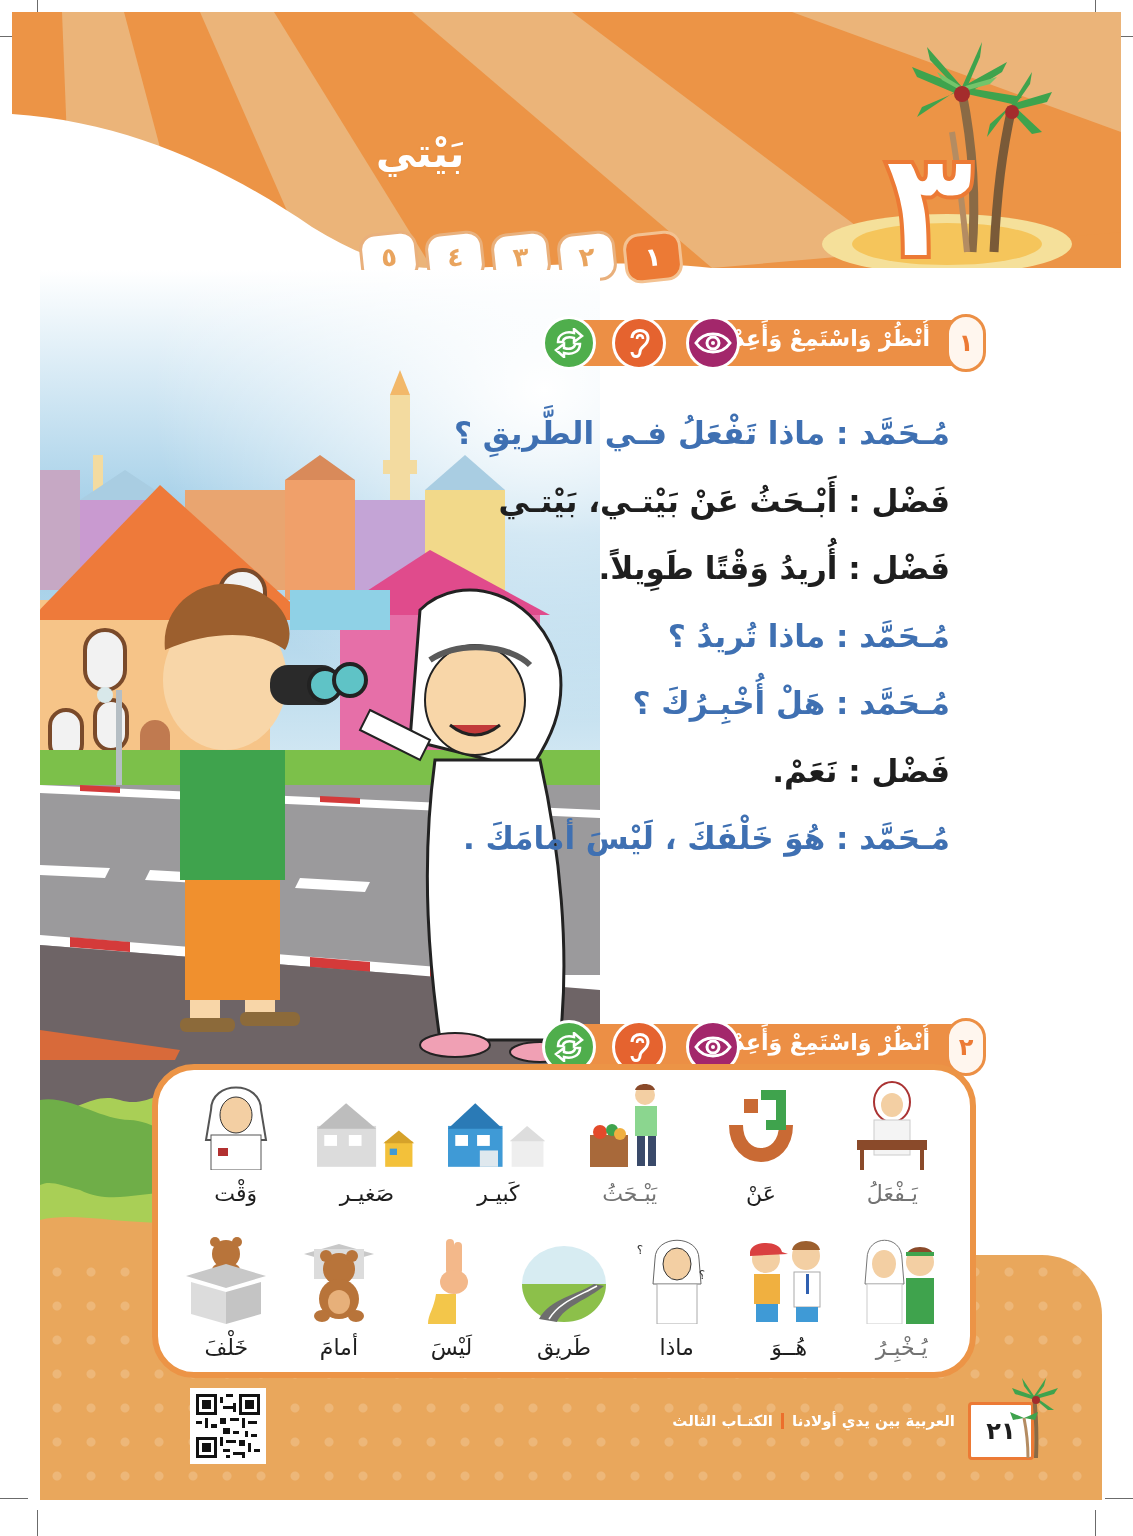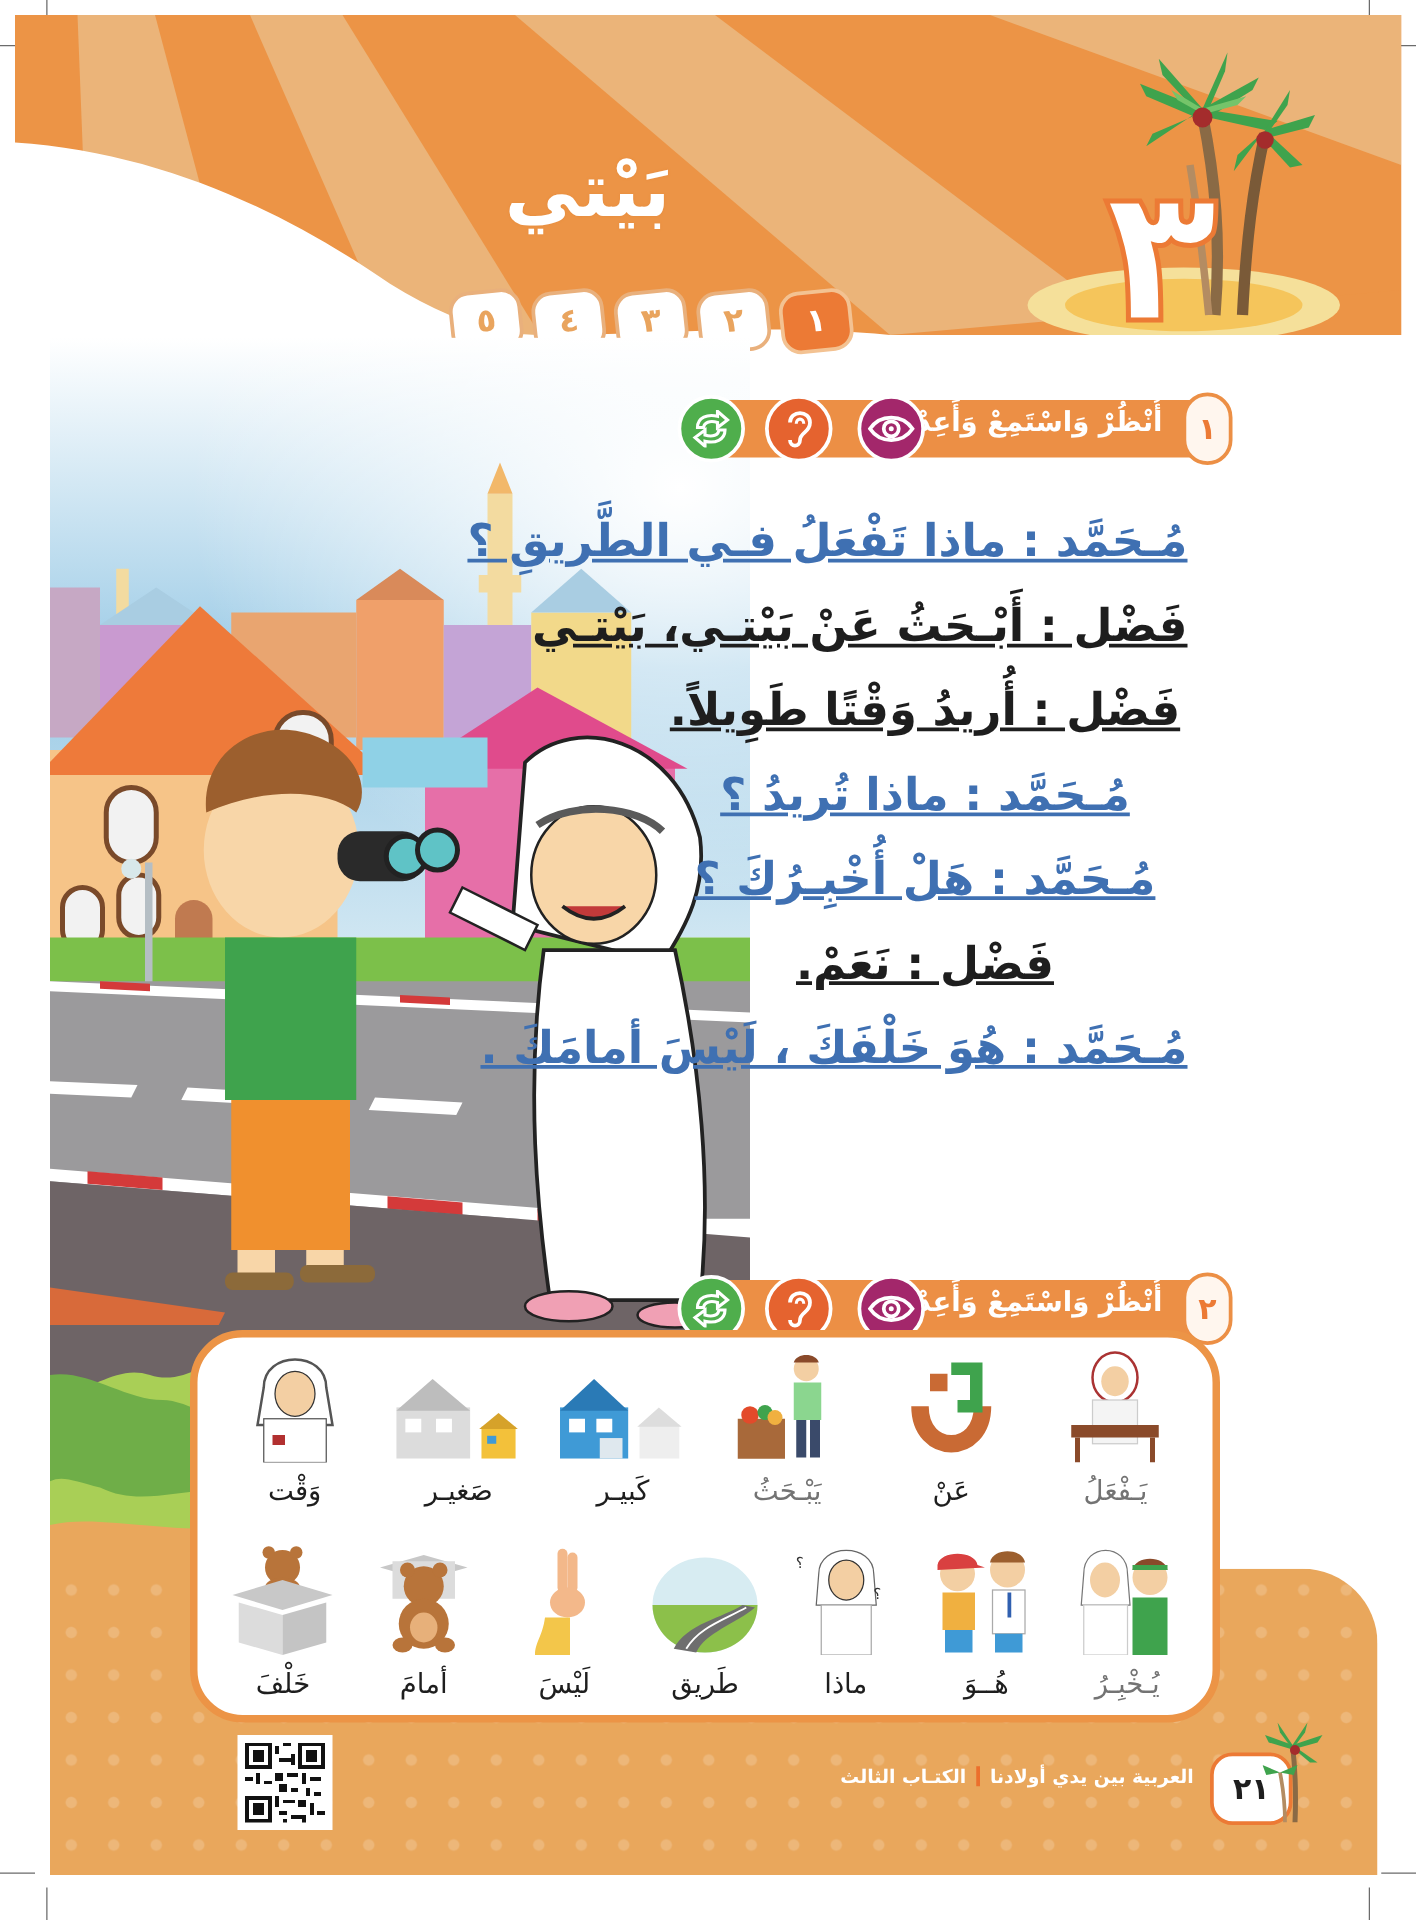--- a/index.html
+++ b/index.html
@@ -9,23 +9,23 @@
   
   .crop { position: absolute; background: #6b6b6b; }
 
   
   .header {
     position: absolute; left: 12px; top: 12px; width: 1109px; height: 256px;
     overflow: hidden; background: #ec9446;
   }
   .header svg { position: absolute; left: 0; top: 0; }
   .lesson-title {
-    position: absolute; left: 360px; top: 118px; width: 220px; text-align: center;
+    position: absolute; left: 376px; top: 118px; width: 220px; text-align: left;
     direction: rtl; color: #ffffff; font-family: "DejaVu Sans", sans-serif;
-    font-weight: bold; font-size: 60px; line-height: 70px;
+    font-weight: bold; font-size: 40px; line-height: 70px;
     text-shadow: 0 0 2px #e58a3a;
   }
   .lesson-number {
     position: absolute; left: 852px; top: 118px; width: 130px; height: 150px;
     color: #ffffff; font-weight: bold; font-size: 150px; line-height: 150px; text-align: center;
     font-family: "DejaVu Sans", sans-serif;
     -webkit-text-stroke: 4px #ec7a35;
   }
   .steps {
     position: absolute; left: 360px; top: 232px; display: flex; gap: 8px; direction: ltr;
@@ -60,22 +60,22 @@
     position: absolute; top: -4px; width: 54px; height: 54px; border-radius: 50%;
     border: 3px solid #ffffff; display: flex; align-items: center; justify-content: center;
   }
   .ic-eye { background: #a3276b; }
   .ic-ear { background: #e5632f; }
   .ic-repeat { background: #4fae4c; }
 
   
   .dialogue { position: absolute; right: 183px; top: 400px; width: 420px; direction: rtl; }
   .line {
-    font-size: 36px; font-weight: bold; line-height: 67.5px; height: 67.5px;
-    white-space: nowrap; text-align: center; text-decoration: underline;
+    font-size: 31px; font-weight: bold; line-height: 67.5px; height: 67.5px;
+    white-space: nowrap; text-align: right;
   }
   .line.speaker-m { color: #3f70b2; }
   .line.speaker-f { color: #1e1e1e; }
   .line.cont { padding-right: 70px; }
 
   
   .footer-bg {
     position: absolute; left: 40px; top: 1255px; width: 1062px; height: 245px;
     background: #e9a75c; border-top-right-radius: 60px;
     background-image: radial-gradient(circle, rgba(255,255,255,0.18) 4px, transparent 5px);
@@ -87,21 +87,21 @@
     position: absolute; left: 152px; top: 1064px; width: 824px; height: 314px;
     background: #ffffff; border: 6px solid #ec9446; border-radius: 42px;
   }
   .vocab-row { position: absolute; left: 0; width: 100%; display: flex; direction: rtl; justify-content: space-around; padding: 0 12px; }
   .vocab-item { width: 112px; display: flex; flex-direction: column; align-items: center; }
   .vocab-pic { width: 100px; height: 90px; display: flex; align-items: flex-end; justify-content: center; }
   .vocab-word { font-size: 22px; line-height: 40px; color: #1e1e1e; direction: rtl; margin-top: 4px; white-space: nowrap; }
   .vocab-word.verb { color: #737373; }
   .page-num-box {
     position: absolute; left: 968px; top: 1402px; width: 66px; height: 58px; background: #ffffff;
-    border: 3px solid #ec7a35; border-radius: 18px; display: flex; align-items: center; justify-content: center;
+    border: 3px solid #ec7a35; border-radius: 4px; display: flex; align-items: center; justify-content: center;
     font-size: 24px; font-weight: bold; color: #1e1e1e;
   }
   .book-title { position: absolute; top: 1412px; right: 178px; color: #ffffff; font-size: 15px; font-weight: bold; direction: rtl; white-space: nowrap; display: flex; gap: 8px; align-items: center; }
   .book-title .sep { display: inline-block; width: 3px; height: 16px; background: #ec6f2c; }
   .qr { position: absolute; left: 190px; top: 1388px; width: 76px; height: 76px; background: #ffffff; padding: 6px; }
 </style>
 </head>
 <body>
 
 <div class="crop" style="left:37px;top:0;width:1px;height:26px"></div>

